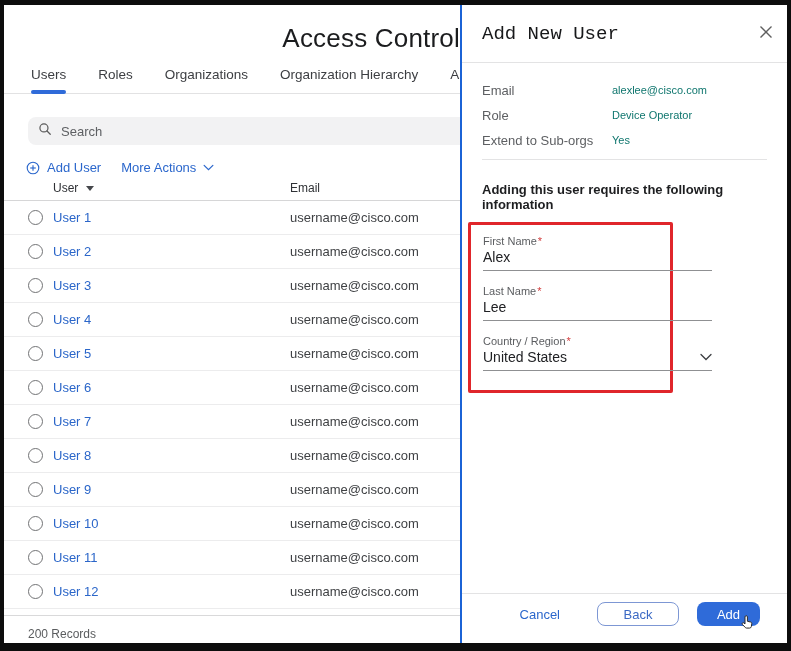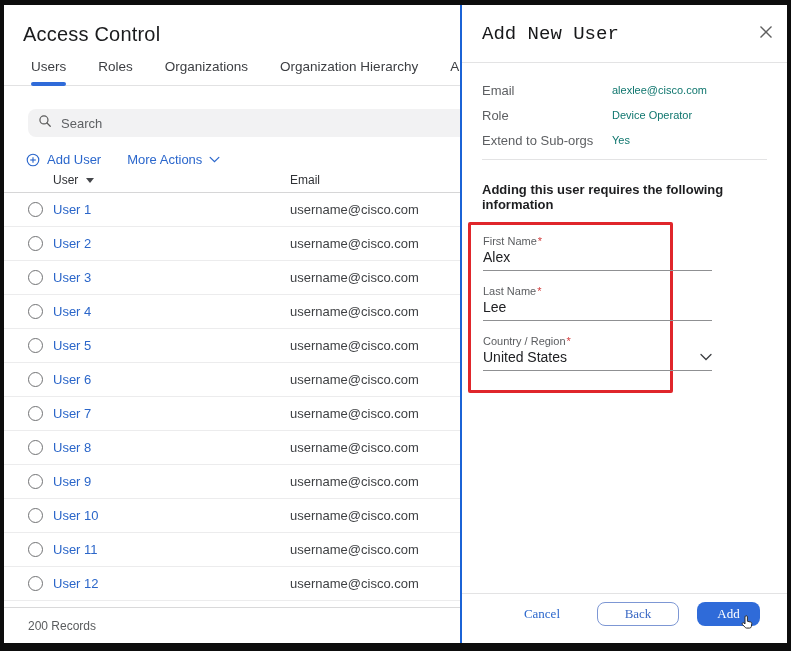--- a/index.html
+++ b/index.html
@@ -10,37 +10,37 @@
     position: relative;
     overflow: hidden;
   }
   .stage {
     position: absolute; left: 4px; top: 5px; right: 4px; bottom: 8px;
     background: #ffffff; display: flex;
   }
 
   
   .left-panel { flex: 1; min-width: 0; overflow: hidden; display: flex; flex-direction: column; background:#fff; }
-  .lp-title { margin: 18px 0 0 19px; font-size: 20px; font-weight: 500; color: #1b1c1e; letter-spacing: .2px; }
+  .lp-title { margin: 18px 0 0 19px; font-size: 26px; font-weight: 500; color: #1b1c1e; letter-spacing: .2px; text-align: right; }
   .tabs-wrap { border-bottom: 1px solid #e2e2e3; padding-left: 27px; margin-top: 13px; white-space: nowrap; }
   .tabs { display: flex; gap: 32px; }
   .tab { font-size: 13.5px; color: #3c3e42; padding-bottom: 11px; position: relative; cursor: default; flex: none; }
   .tab.active::after { content:""; position:absolute; left:0; right:0; bottom:-1px; height:4px; background:#2f6bd9; border-radius:2px; }
 
   .search-bar {
     margin: 23px 0 0 24px; height: 28px; background: #f2f2f3; border-radius: 8px 0 0 8px;
     display: flex; align-items: center; padding: 0 10px; gap: 9px;
   }
   .search-bar input {
     border: none; outline: none; background: transparent; font-family: inherit;
     font-size: 13px; color: #3c3e42; flex: 1;
   }
   .search-bar input::placeholder { color: #5e6063; }
 
-  .actions-row { margin: 15px 0 0 22px; display: flex; align-items: center; gap: 26px; }
+  .actions-row { margin: 15px 0 0 22px; display: flex; align-items: center; gap: 20px; }
   .action-link { display: flex; align-items: center; gap: 7px; font-size: 13px; color: #2b67cc; cursor: pointer; }
 
   .grid-cols { display: grid; grid-template-columns: 25px 237px 1fr; padding-left: 24px; align-items: center; }
   .table-header { height: 26px; border-bottom: 1px solid #d6d6d7; font-size: 12px; color: #2f3135; }
   .th-user { display: flex; align-items: center; gap: 8px; }
   .sort-caret { width: 0; height: 0; border-left: 4.5px solid transparent; border-right: 4.5px solid transparent; border-top: 5px solid #45474b; margin-top: 1px; }
 
   .row { height: 34px; border-bottom: 1px solid #ececed; }
   .radio { width: 15px; height: 15px; border: 1.5px solid #727375; border-radius: 50%; background: #fff; cursor: pointer; }
   .user-link { font-size: 13px; color: #2b66c9; cursor: pointer; }
@@ -76,21 +76,21 @@
   .f-value-wrap { width: 229px; border-bottom: 1px solid #8f9092; display: flex; justify-content: space-between; align-items: center; padding: 2px 0 5px 0; }
   .f-input { border: none; outline: none; font-family: inherit; font-size: 14px; font-weight: 500; color: #202124; width: 100%; background: transparent; }
   .f-select-value { font-size: 14px; font-weight: 500; color: #202124; }
   .f-select { cursor: pointer; }
 
   .dlg-footer {
     margin-top: auto; height: 50px; border-top: 1px solid #e3e3e4;
     display: flex; justify-content: flex-end; align-items: center;
     gap: 18px; padding: 0 27px 9px 0;
   }
-  .btn { font-family: Liberation Serif, serif; font-size: 13px; height: 24px; border-radius: 8px; cursor: pointer; display: flex; align-items: center; justify-content: center; }
+  .btn { font-family: Liberation Sans, sans-serif; font-size: 13px; height: 24px; border-radius: 8px; cursor: pointer; display: flex; align-items: center; justify-content: center; }
   .btn-link { border: none; background: transparent; color: #2b67cc; padding: 0; margin-right: 19px; }
   .btn-outline { background: #fff; border: 1px solid #7d97d4; color: #3b69c4; width: 82px; }
   .btn-primary { background: #2f6bd9; border: none; color: #ffffff; width: 63px; position: relative; }
   .cursor-icon { position: absolute; left: 42px; top: 13px; line-height: 0; }
 </style>
 </head>
 <body>
 
 <div class="stage">
 

